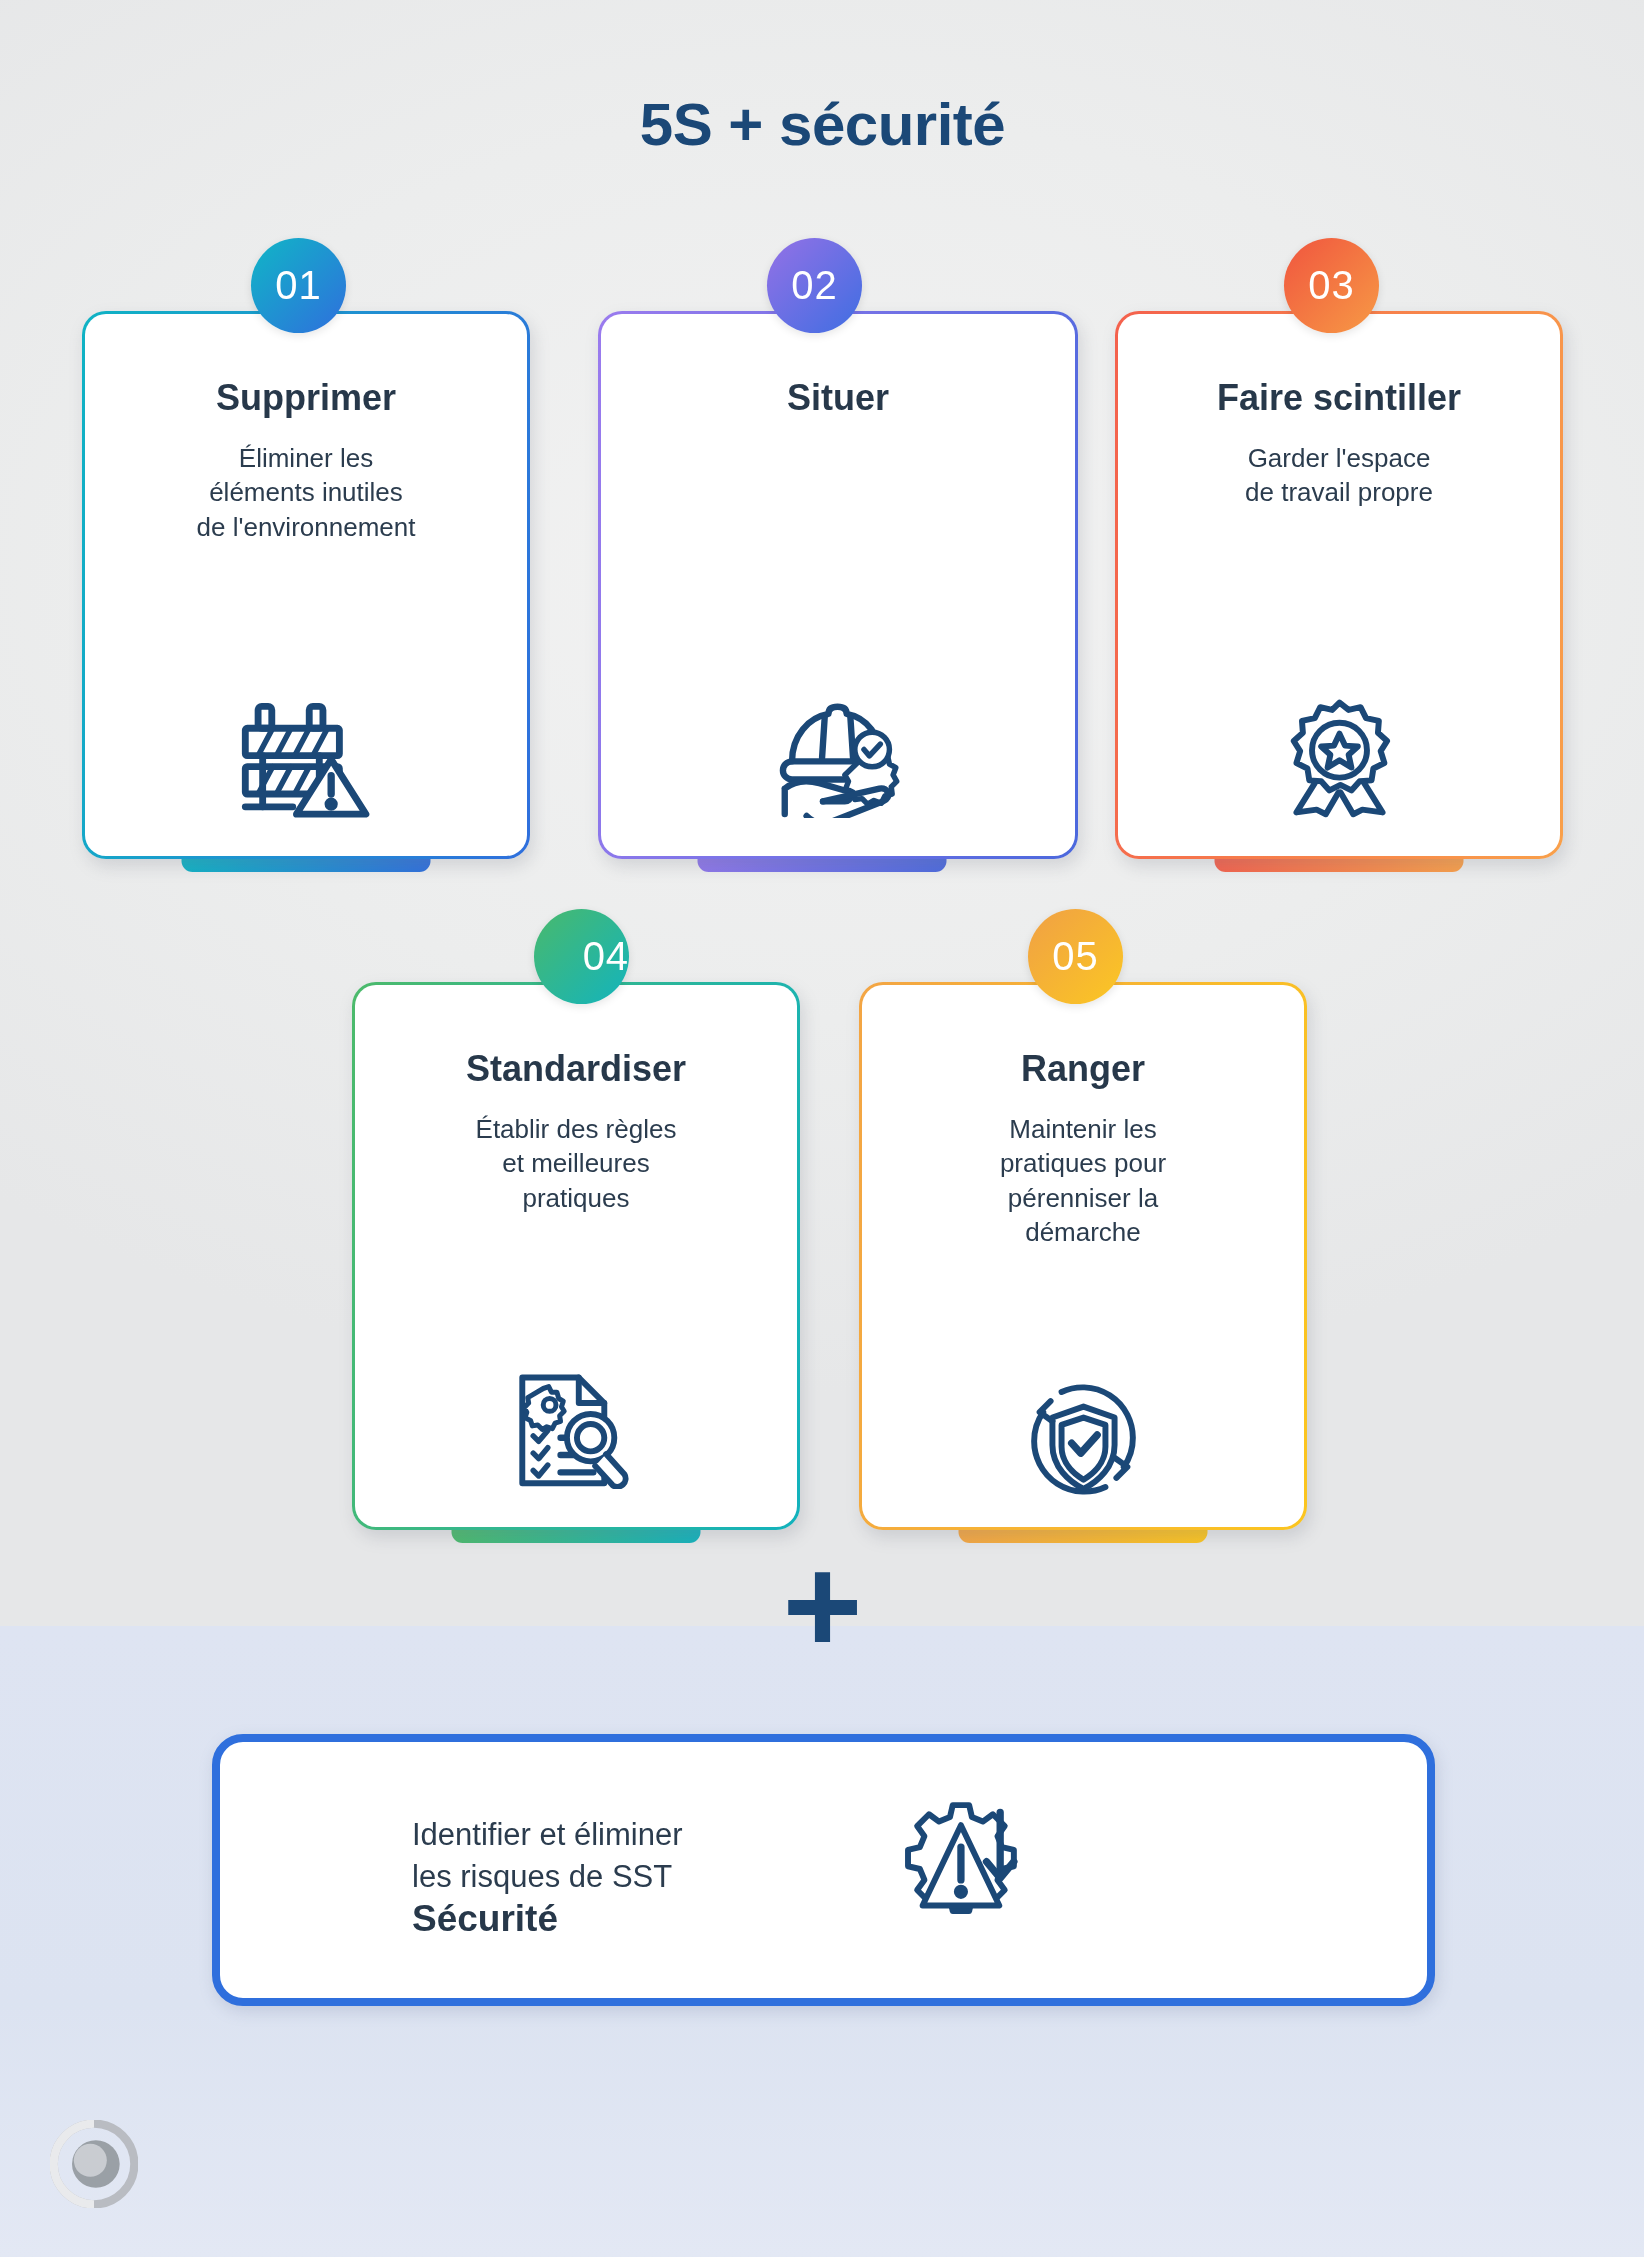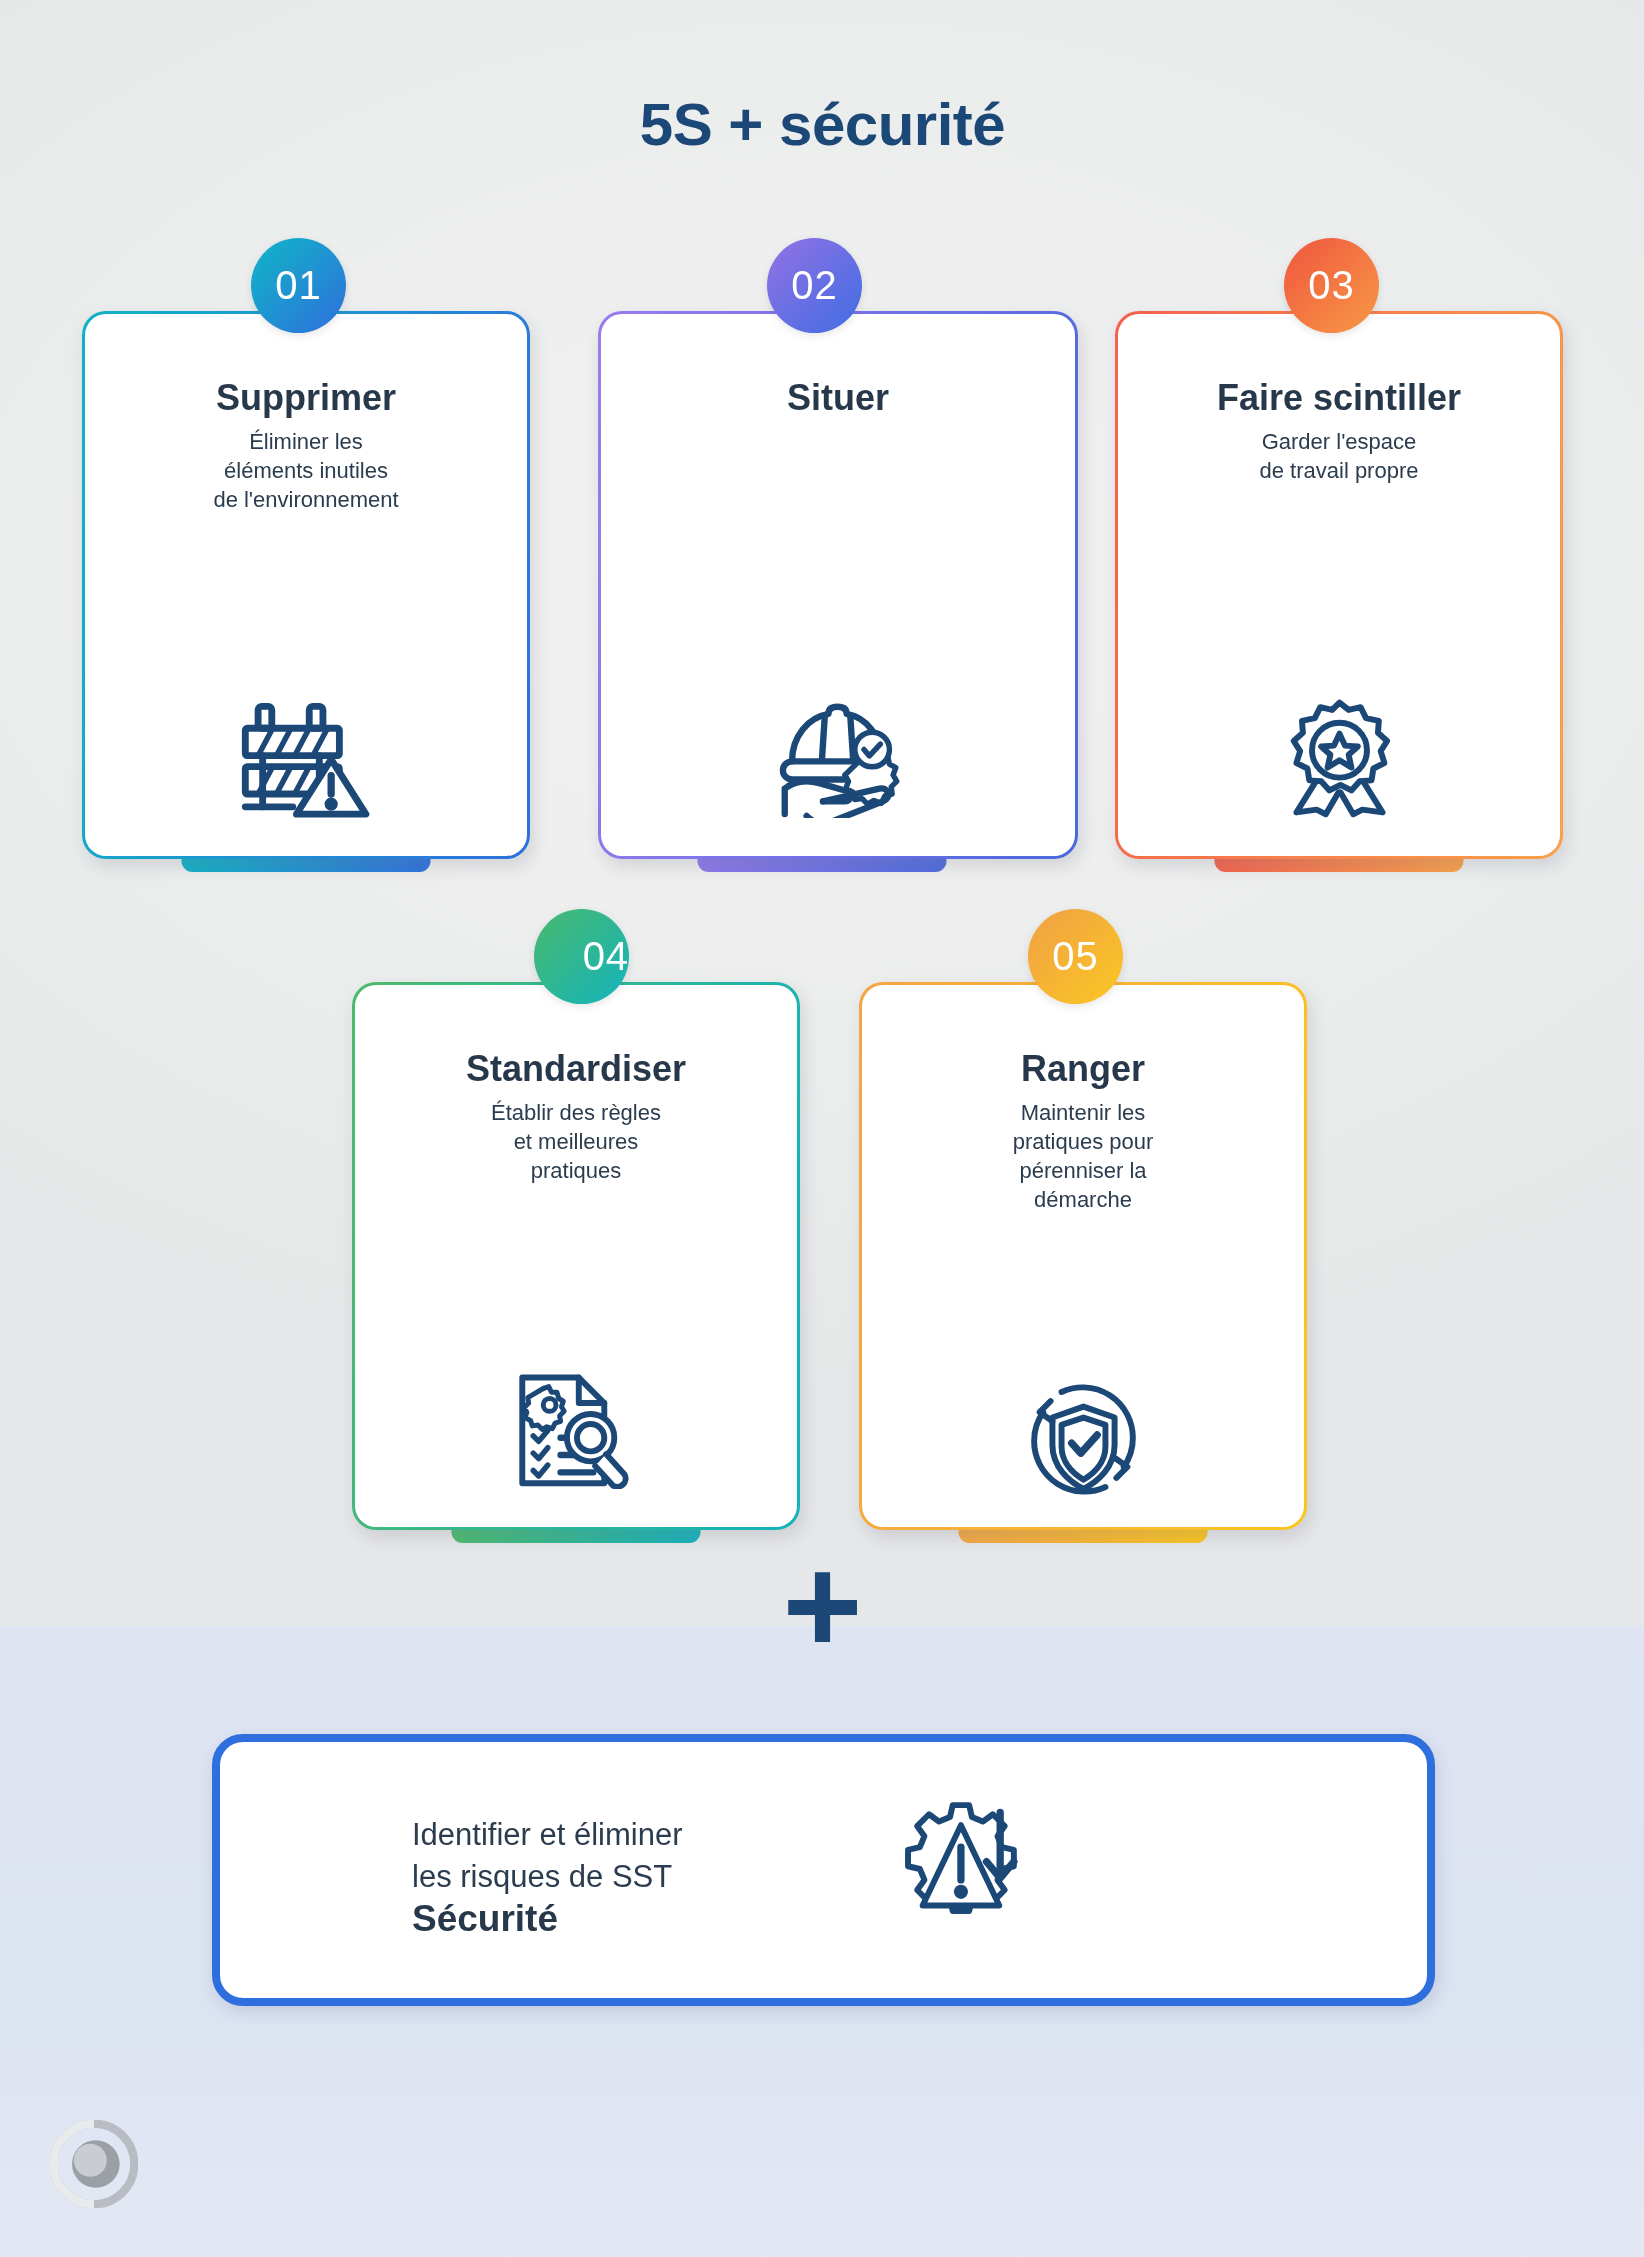--- a/index.html
+++ b/index.html
@@ -77,24 +77,24 @@
     align-items: center;
   }
   .card-title {
     font-size: 36px;
     font-weight: bold;
     color: #27384a;
     line-height: 1.1;
     margin-top: 64px;
   }
   .card-desc {
-    font-size: 22px;
+    font-size: 26px;
     color: #2b3c4e;
     line-height: 1.33;
-    margin-top: 9px;
+    margin-top: 23px;
     font-weight: 400;
   }
   .card-icon {
     margin-top: auto;
     margin-bottom: 38px;
   }
   .card-icon svg { display: block; }
 
   
   .badge {

